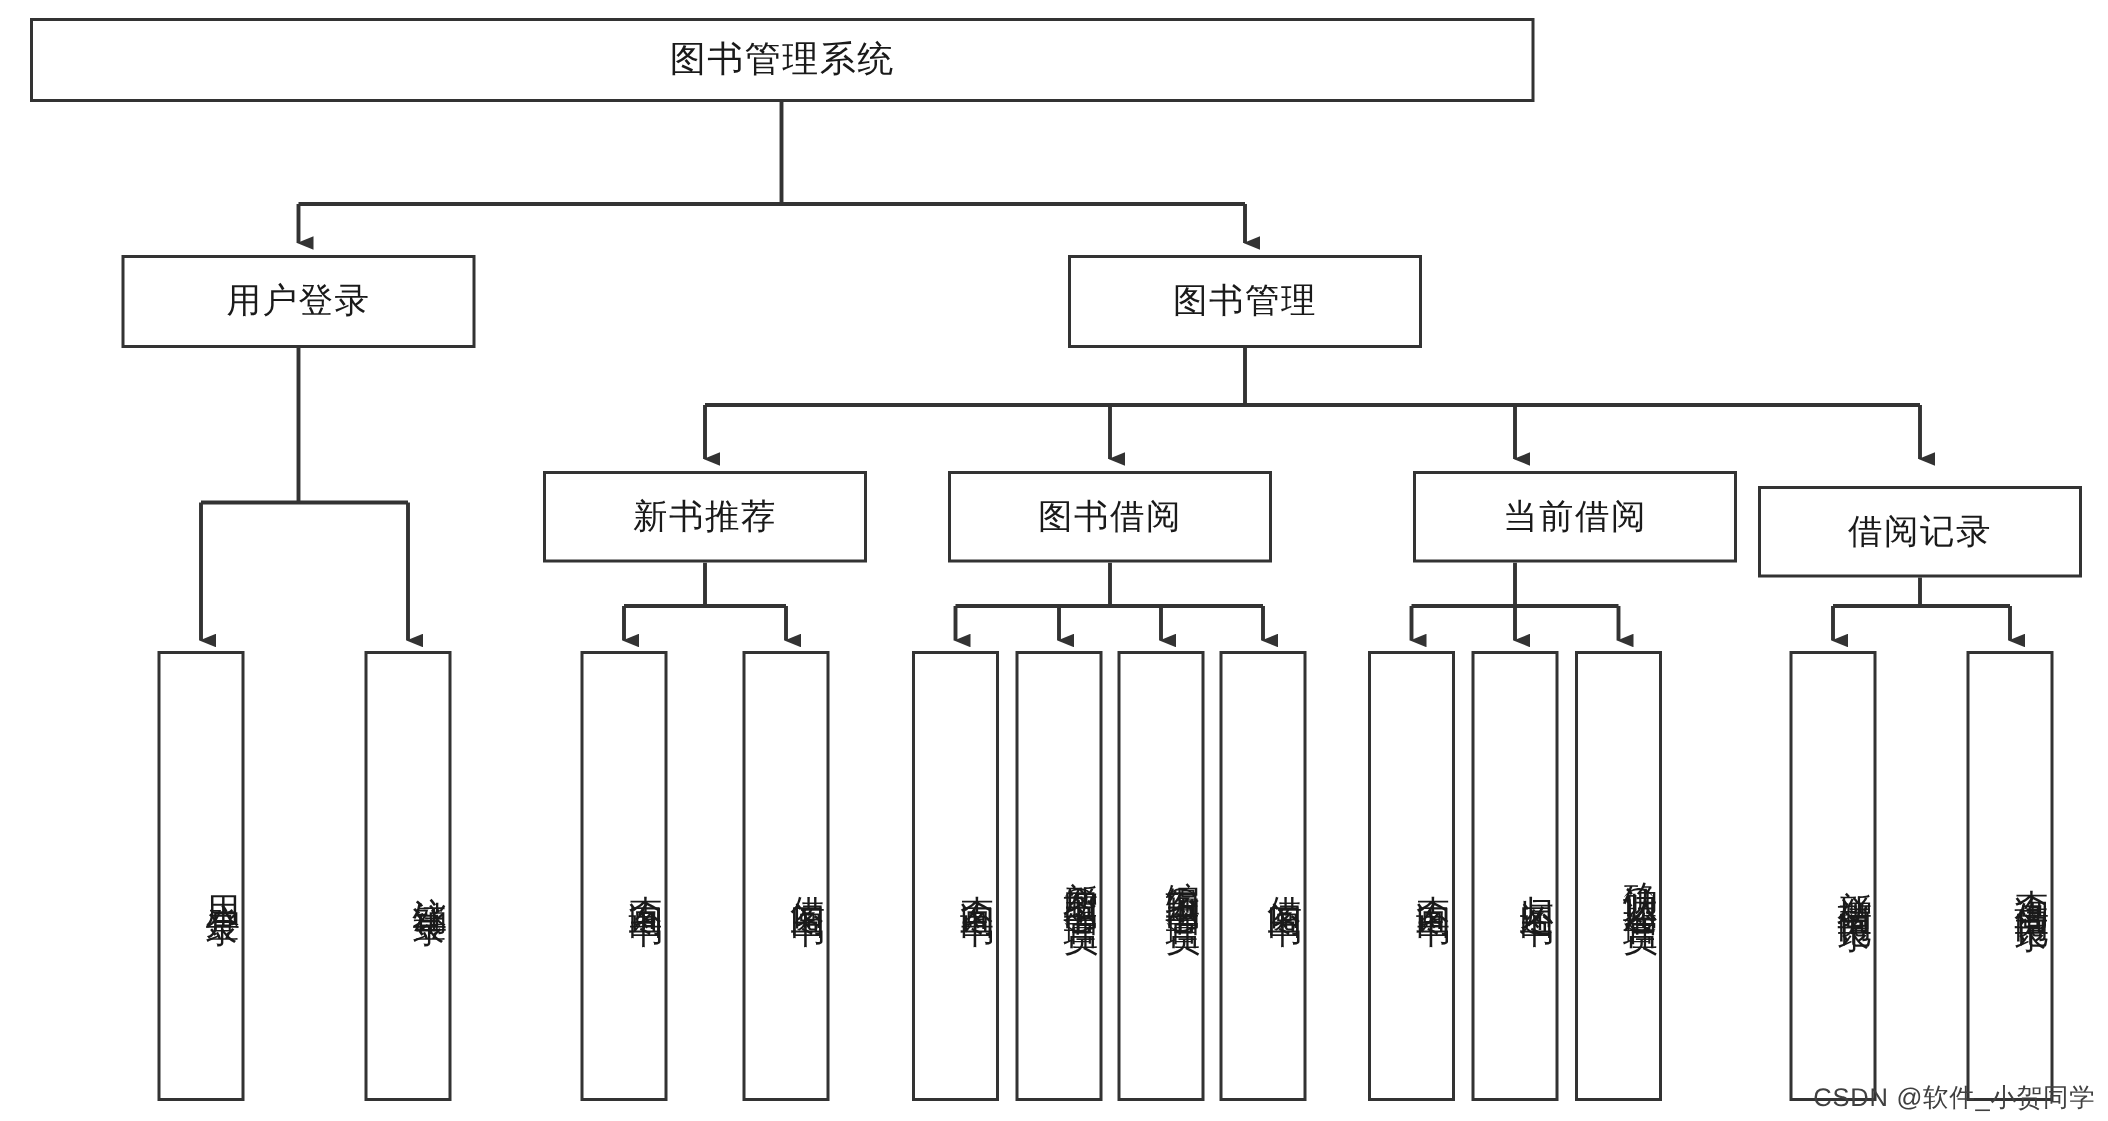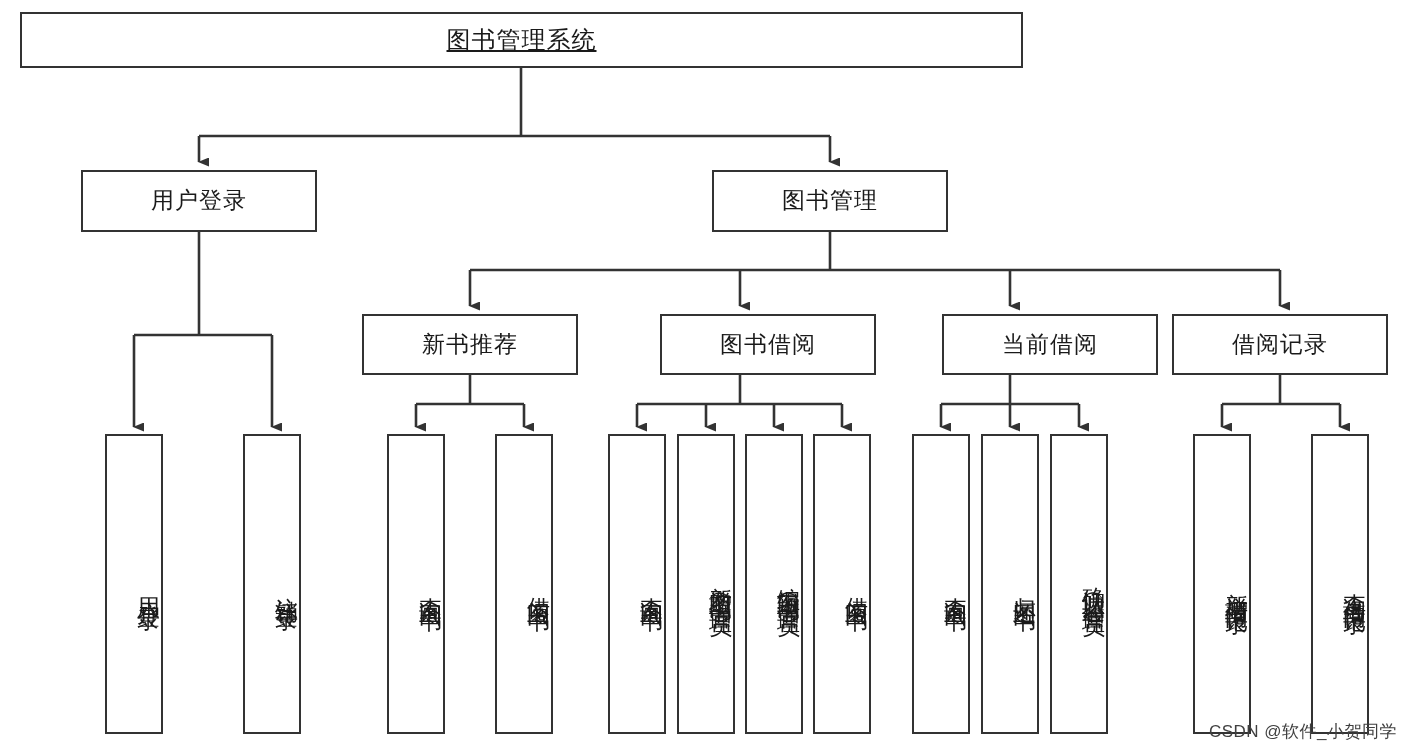--- a/index.html
+++ b/index.html
@@ -121,41 +121,41 @@
       <path d="M1010,404 L1010,427" marker-end="url(#arrowhead)"></path>
       <path d="M1079,404 L1079,427" marker-end="url(#arrowhead)"></path>
 
       <path d="M1280,375 L1280,404"></path>
       <path d="M1222,404 L1340,404"></path>
       <path d="M1222,404 L1222,427" marker-end="url(#arrowhead)"></path>
       <path d="M1340,404 L1340,427" marker-end="url(#arrowhead)"></path>
     </g>
   </svg>
 
-  <div class="node node-h node-root" style="left:20px; top:12px; width:1003px; height:56px;text-decoration:underline;">
+  <div class="node node-h node-root" style="left:20px; top:12px; width:1003px; height:56px;">
     <span>图书管理系统</span>
   </div>
 
   <div class="node node-h" style="left:81px; top:170px; width:236px; height:62px;">
     <span>用户登录</span>
   </div>
   <div class="node node-h" style="left:712px; top:170px; width:236px; height:62px;">
     <span>图书管理</span>
   </div>
 
   <div class="node node-h" style="left:362px; top:314px; width:216px; height:61px;">
     <span>新书推荐</span>
   </div>
-  <div class="node node-h" style="left:660px; top:314px; width:216px; height:61px;">
+  <div class="node node-h" style="left:632px; top:314px; width:216px; height:61px;">
     <span>图书借阅</span>
   </div>
   <div class="node node-h" style="left:902px; top:314px; width:216px; height:61px;margin-left:40px;">
     <span>当前借阅</span>
   </div>
-  <div class="node node-h" style="left:1172px; top:314px; width:216px; height:61px;">
+  <div class="node node-h" style="left:1172px; top:324px; width:216px; height:61px;">
     <span>借阅记录</span>
   </div>
 
   <div class="node node-v" style="left:105px; top:434px; width:58px; height:300px;">
     <span class="vlabel">用户登录</span>
   </div>
   <div class="node node-v" style="left:243px; top:434px; width:58px; height:300px;">
     <span class="vlabel">注销登录</span>
   </div>
 

